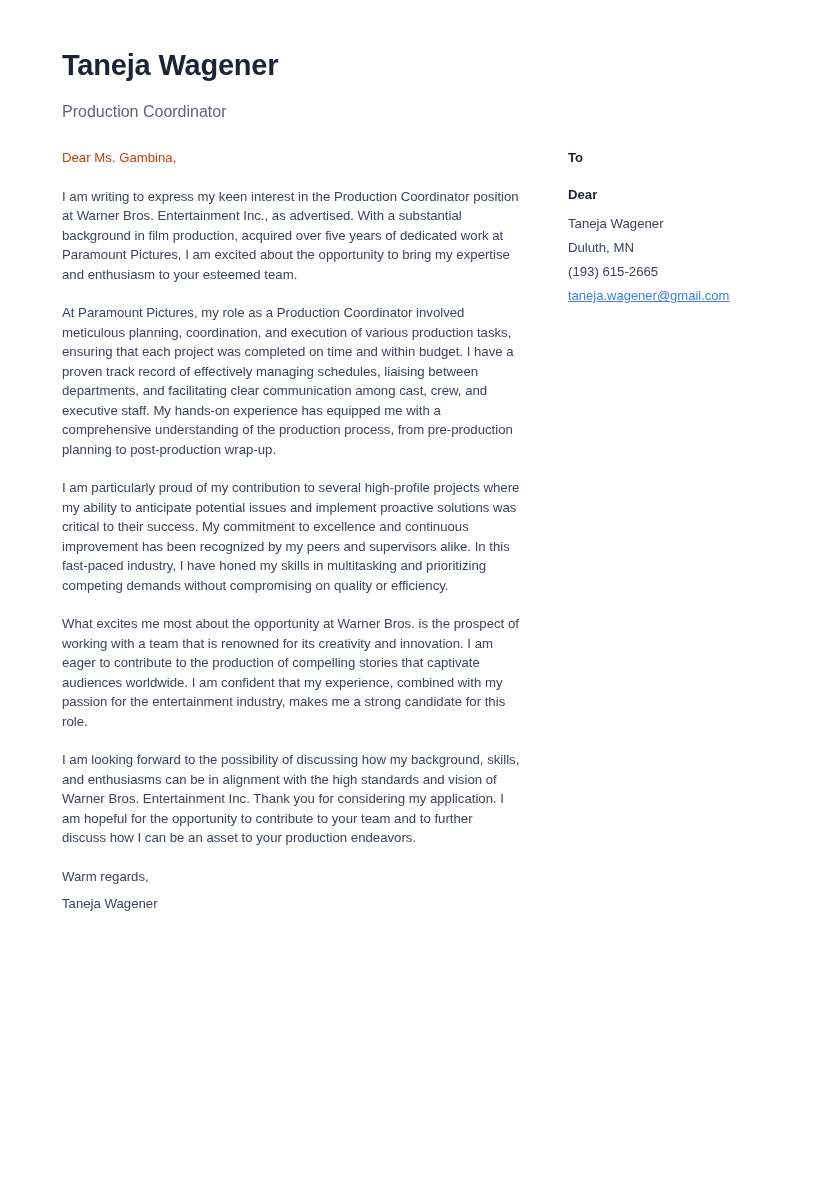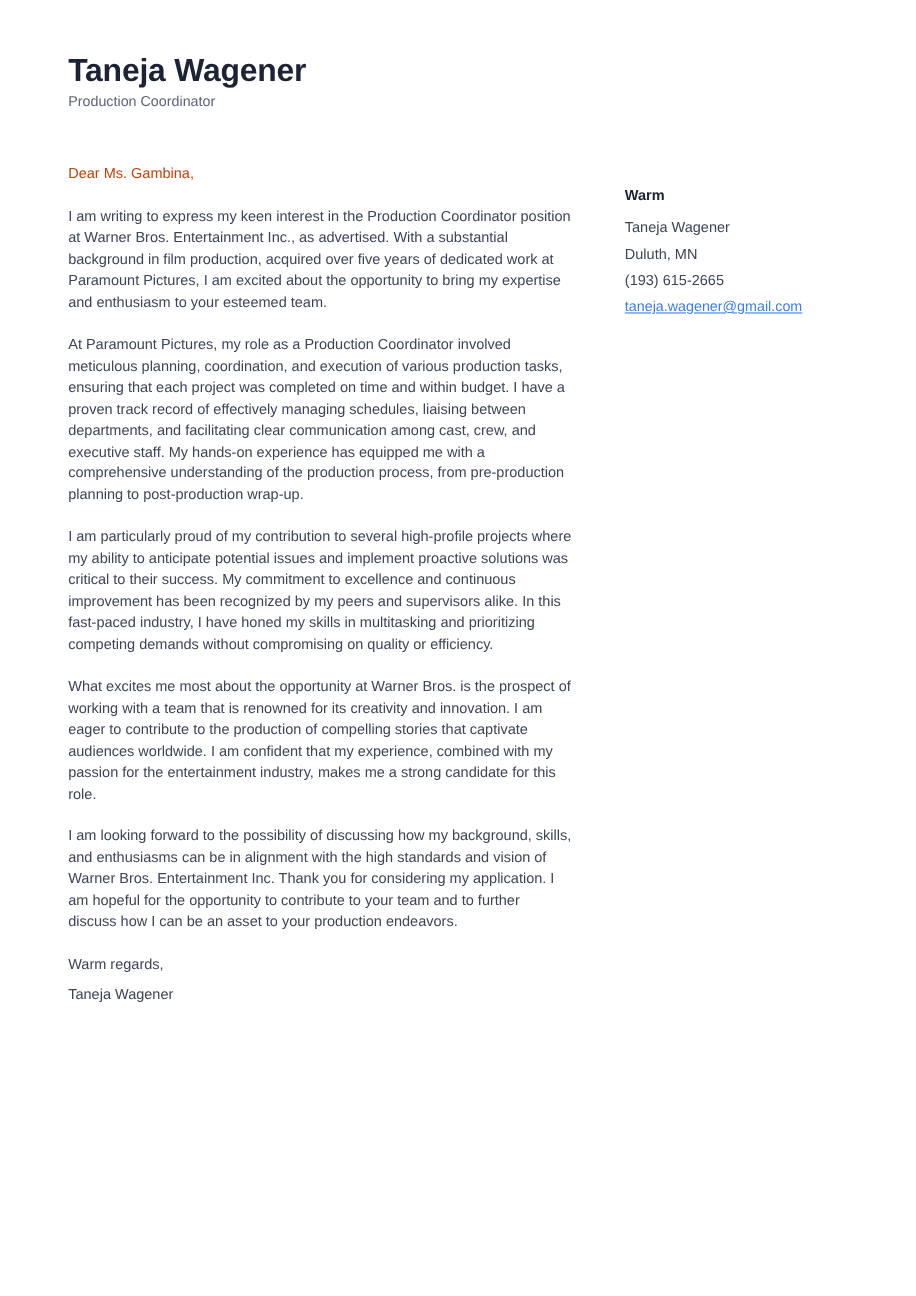--- a/index.html
+++ b/index.html
@@ -31,24 +31,24 @@
   }
   .name {
     font-size: 29px;
     font-weight: bold;
     color: #1b2335;
     letter-spacing: -0.2px;
     line-height: 1.1;
     margin: 0;
   }
   .job-title {
-    font-size: 13px;
+    font-size: 16px;
     font-weight: normal;
     color: #5d6576;
-    margin: 2px 0 0 0;
+    margin: 20px 0 0 0;
     line-height: 1.2;
   }
 
   
   .letter-body {
     position: absolute;
     left: 62px;
     top: 148px;
     width: 458px;
   }
@@ -137,24 +137,25 @@
     <p class="para">I am looking forward to the possibility of discussing how my background, skills, and enthusiasms can be in alignment with the high standards and vision of Warner Bros. Entertainment Inc. Thank you for considering my application. I am hopeful for the opportunity to contribute to your team and to further discuss how I can be an asset to your production endeavors.</p>
 
     <p class="closing">Warm regards,</p>
 
     <p class="signature">Taneja Wagener</p>
   </div>
 
   <div class="sidebar">
 
     <div class="side-block">
+      <div class="side-heading">To</div>
     </div>
 
     <div class="side-block">
-      <div class="side-heading">Warm</div>
+      <div class="side-heading">Dear</div>
       <p class="side-line">Taneja Wagener</p>
       <p class="side-line">Duluth, MN</p>
       <p class="side-line">(193) 615-2665</p>
       <a class="email-link" href="#">taneja.wagener@gmail.com</a>
     </div>
 
   </div>
 
 </div>
 

